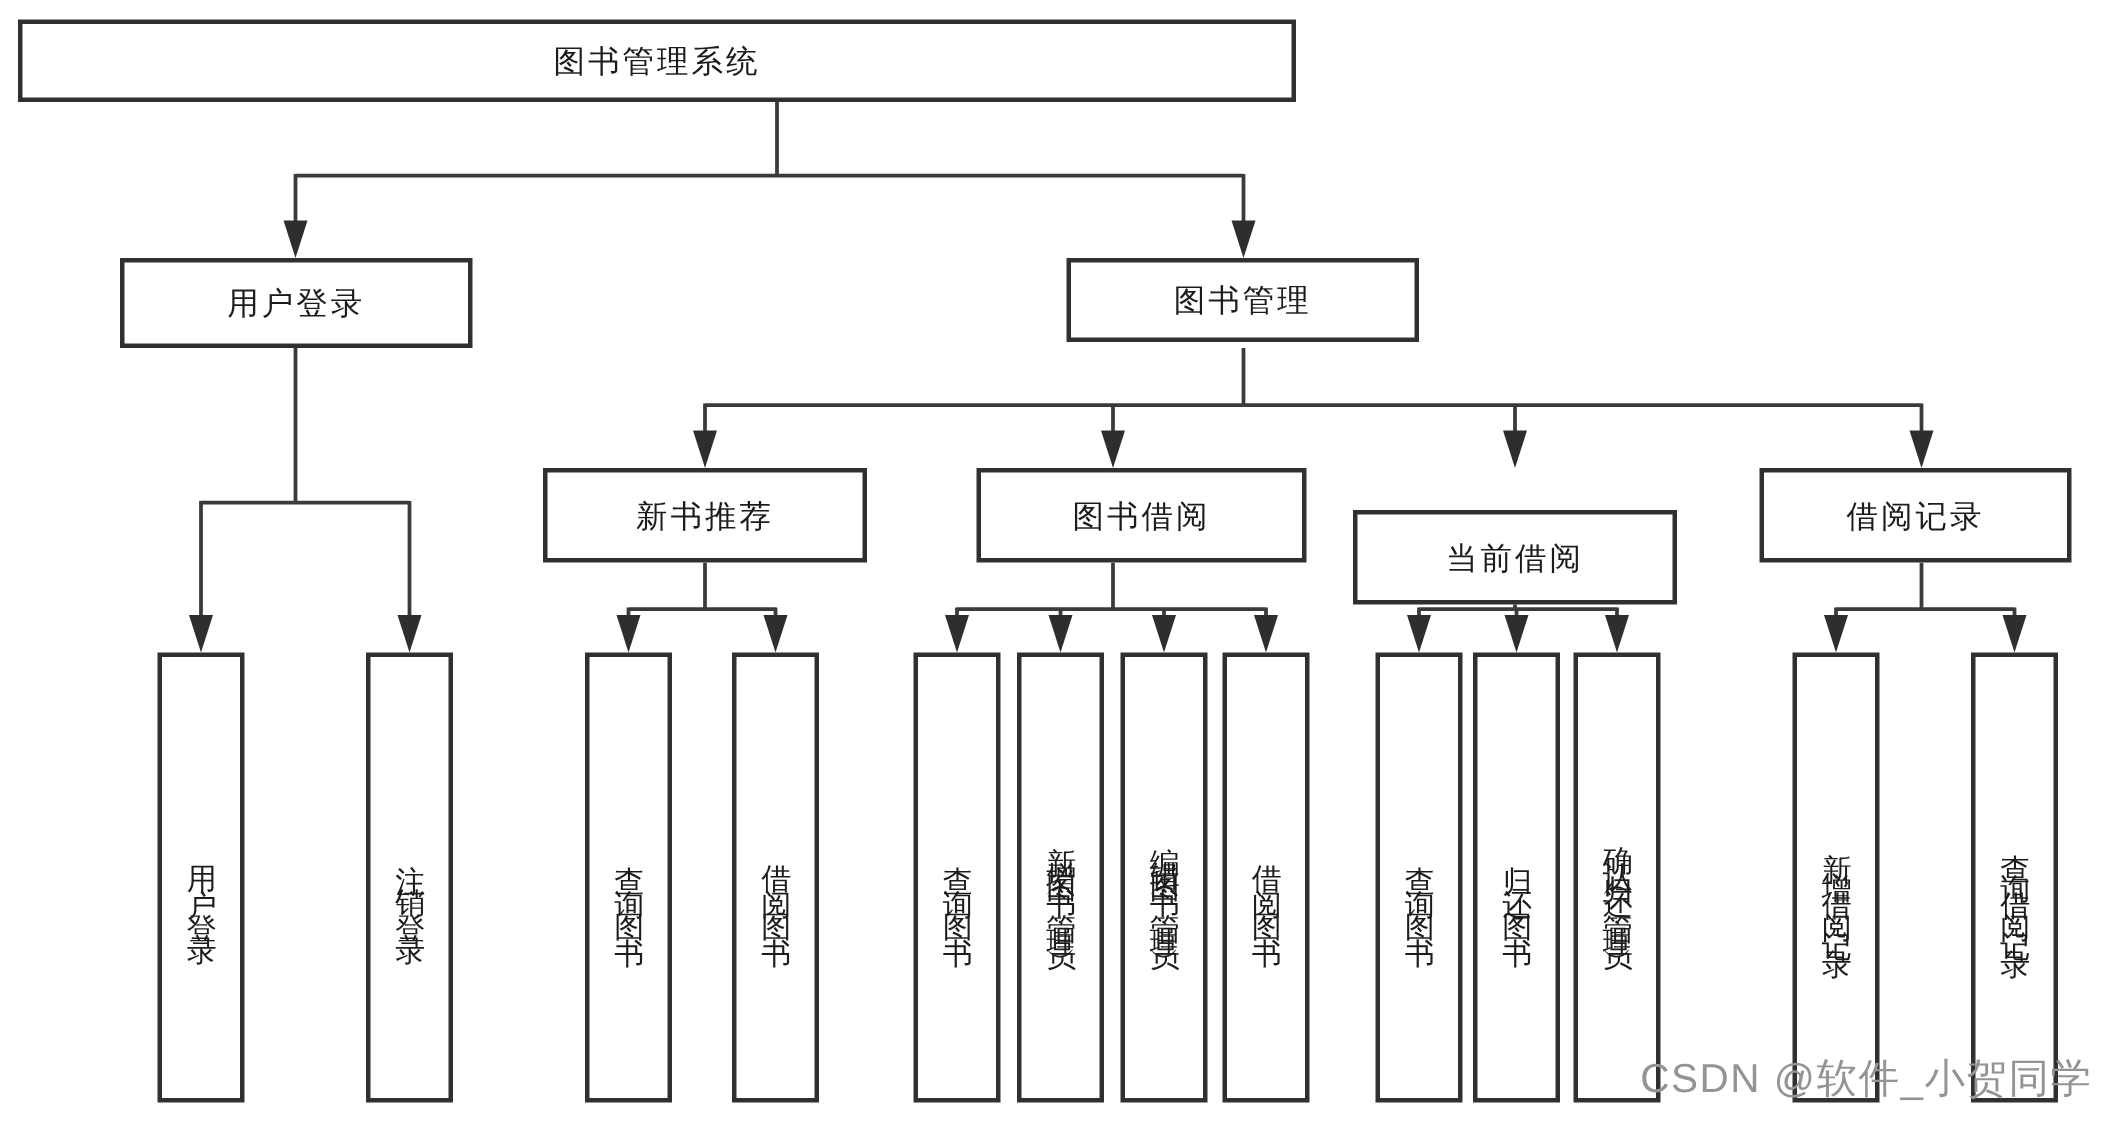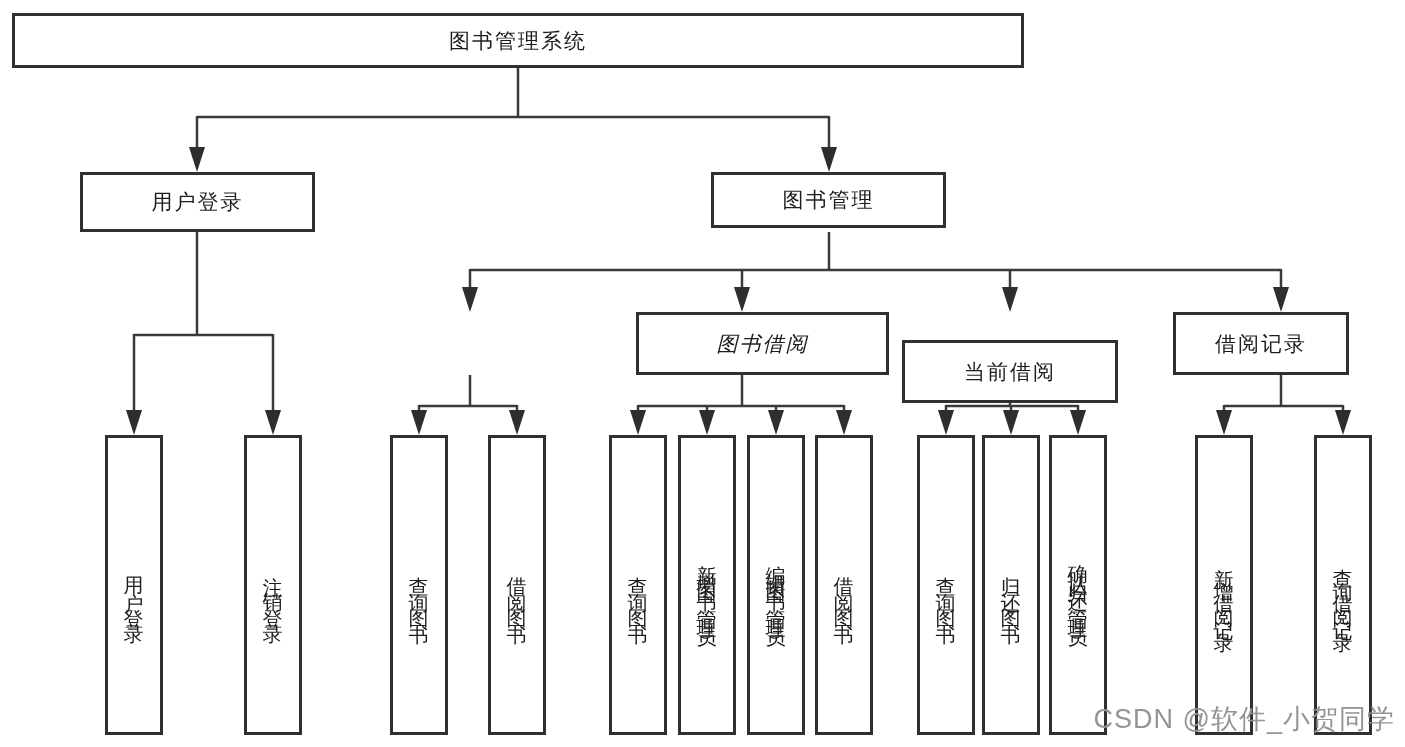--- a/index.html
+++ b/index.html
@@ -93,28 +93,29 @@
       <use href="#arr" x="776" y="435"></use>
       <use href="#arr" x="844" y="435"></use>
       <use href="#arr" x="946" y="435"></use>
       <use href="#arr" x="1011" y="435"></use>
       <use href="#arr" x="1078" y="435"></use>
       <use href="#arr" x="1224" y="435"></use>
       <use href="#arr" x="1343" y="435"></use>
     </g>
   </svg>
 
-  <div class="node" style="left:12px;top:13px;width:1012px;height:55px;">图书管理系统</div>
+  <div class="node" style="left:12px;top:13px;width:852px;height:55px;">图书管理系统</div>
 
   <div class="node" style="left:80px;top:172px;width:235px;height:60px;">用户登录</div>
   <div class="node" style="left:711px;top:172px;width:235px;height:56px;">图书管理</div>
 
-  <div class="node" style="left:636px;top:312px;width:253px;height:63px;font-style:italic;">图书借阅</div>
+  <div class="node" style="left:362px;top:312px;width:216px;height:63px;">新书推荐</div>
+  <div class="node" style="left:651px;top:312px;width:220px;height:63px;">图书借阅</div>
   <div class="node" style="left:902px;top:312px;width:216px;height:63px;margin-top:28px;">当前借阅</div>
-  <div class="node" style="left:1173px;top:312px;width:176px;height:63px;">借阅记录</div>
+  <div class="node" style="left:1173px;top:312px;width:208px;height:63px;">借阅记录</div>
 
   <div class="leaf" style="left:105px;">
     <span class="vtext ls-lg">用户登录</span>
   </div>
   <div class="leaf" style="left:244px;">
     <span class="vtext ls-lg">注销登录</span>
   </div>
 
   <div class="leaf" style="left:390px;">
     <span class="vtext ls-lg">查询图书</span>

